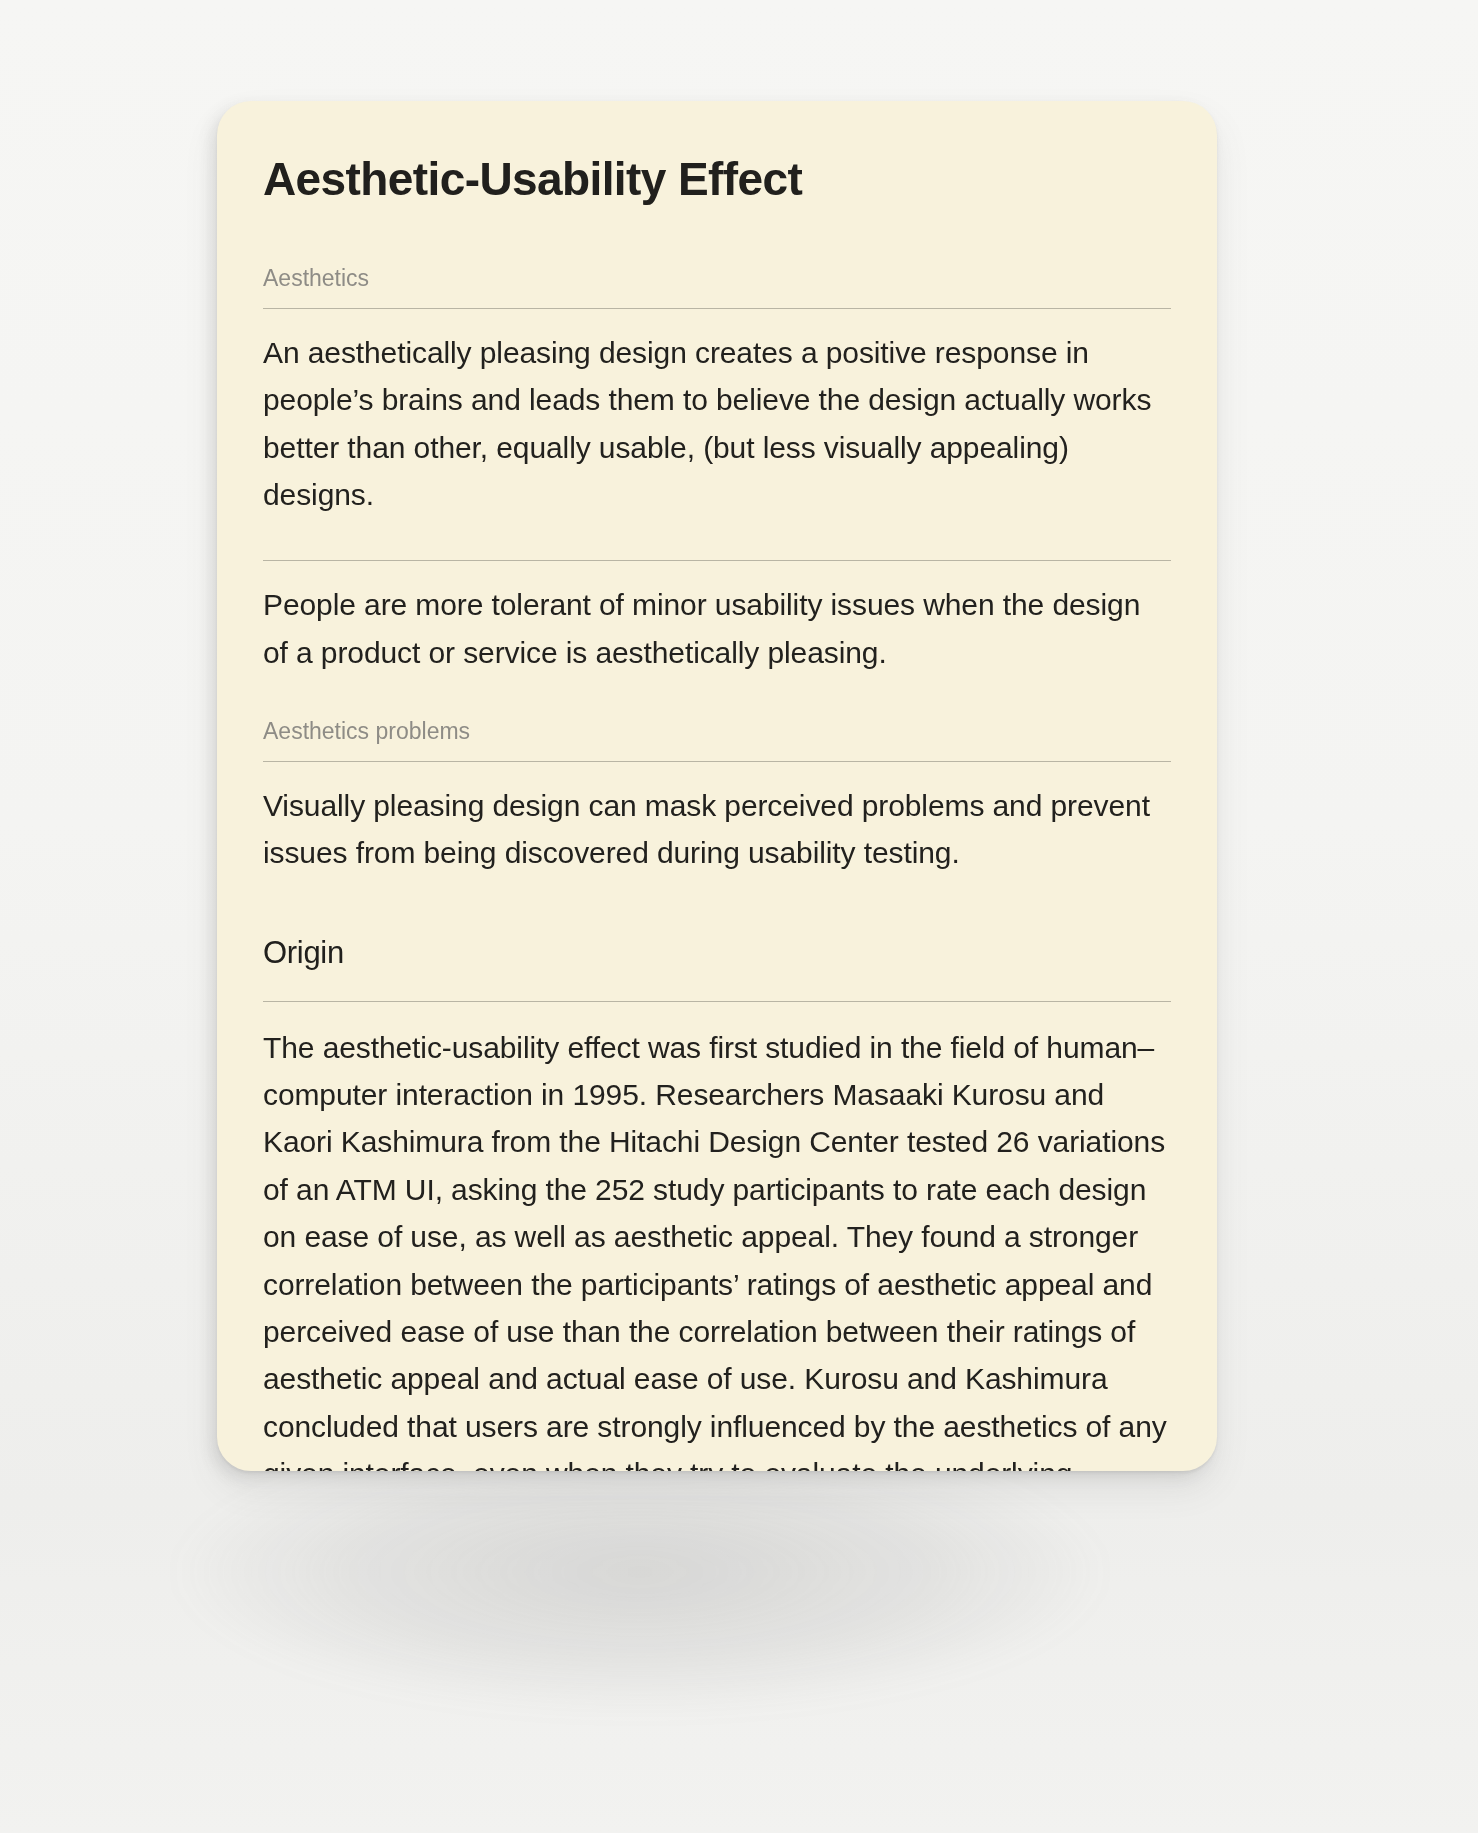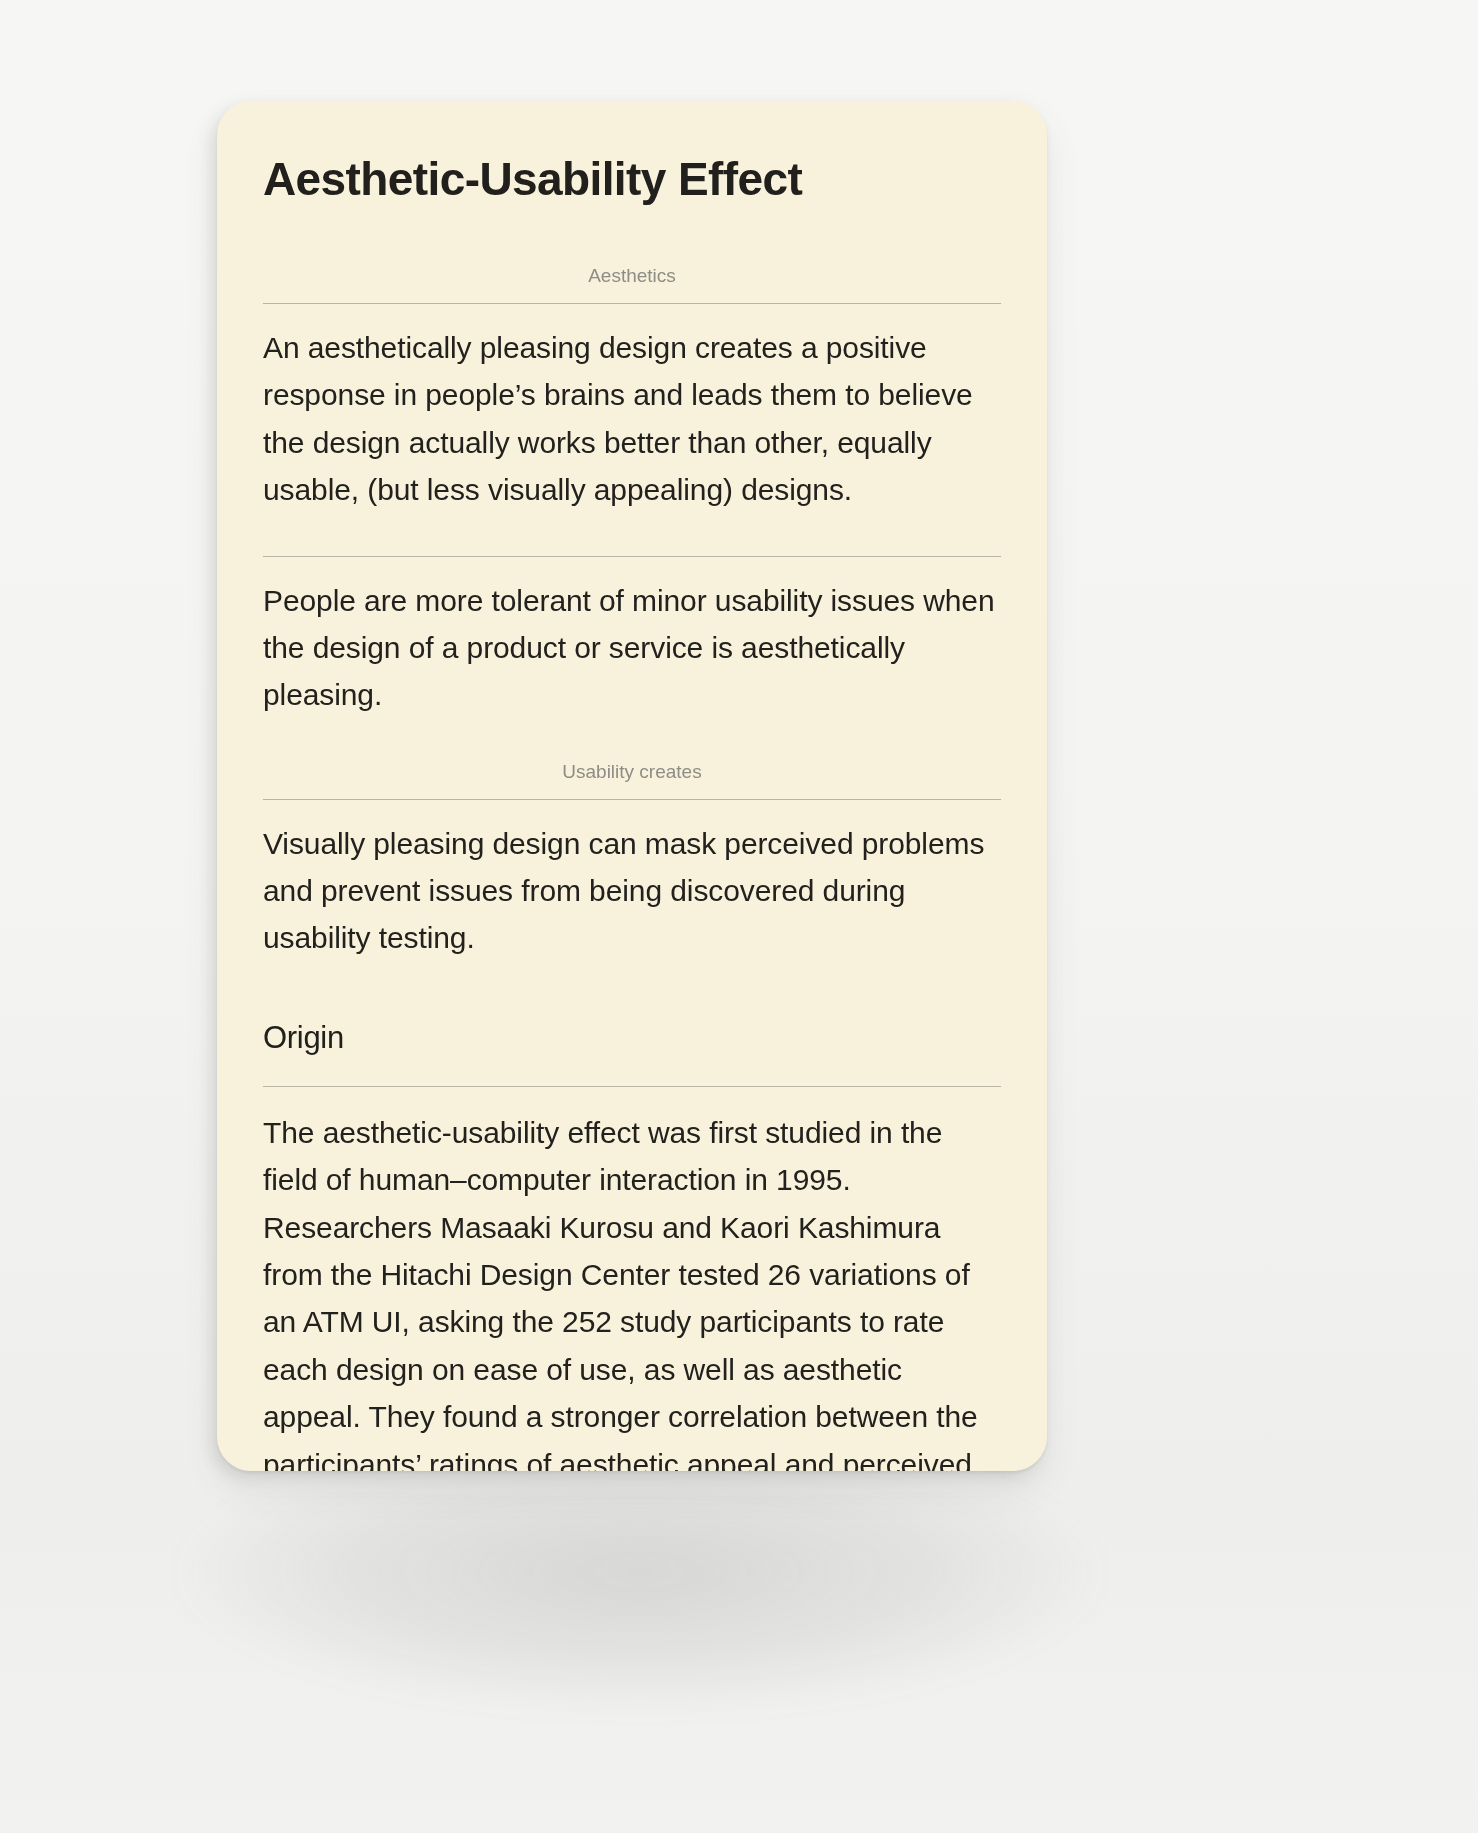--- a/index.html
+++ b/index.html
@@ -36,21 +36,21 @@
                  rgba(120,120,120,0.20) 0%,
                  rgba(120,120,120,0.10) 45%,
                  rgba(120,120,120,0.0) 72%);
     filter: blur(14px);
   }
 
   .card {
     position: absolute;
     left: 217px;
     top: 101px;
-    width: 830px;
+    width: 1000px;
     height: 1370px;
     background: #f8f2dc;
     border-radius: 34px;
     box-sizing: border-box;
     padding: 54px 46px 40px 46px;
     box-shadow:
       -6px 6px 14px rgba(90,90,90,0.13),
       0 18px 34px rgba(90,90,90,0.10),
       0 2px 3px rgba(90,90,90,0.10);
     overflow: hidden;
@@ -62,26 +62,25 @@
     color: #21201d;
     letter-spacing: -0.6px;
     margin: 0 0 62px 0;
     line-height: 1.05;
   }
 
   .section {
     margin-bottom: 34px;
   }
   .section-label {
-    font-size: 19px;
+    font-size: 23px;
     color: #8e8c86;
     line-height: 1.2;
     margin-bottom: 15px;
     font-weight: normal;
-    text-align: center;
   }
   .rule {
     height: 1px;
     background: #b9b5a4;
     width: 100%;
     margin-bottom: 20px;
   }
   .body-text {
     font-size: 30px;
     line-height: 1.58;
@@ -125,21 +124,21 @@
     <div class="rule"></div>
     <p class="body-text">An aesthetically pleasing design creates a positive response in people’s brains and leads them to believe the design actually works better than other, equally usable, (but less visually appealing) designs.</p>
   </div>
 
   <div class="section tolerance">
     <div class="rule"></div>
     <p class="body-text">People are more tolerant of minor usability issues when the design of a product or service is aesthetically pleasing.</p>
   </div>
 
   <div class="section usability">
-    <div class="section-label">Usability creates</div>
+    <div class="section-label">Aesthetics problems</div>
     <div class="rule"></div>
     <p class="body-text">Visually pleasing design can mask perceived problems and prevent issues from being discovered during usability testing.</p>
   </div>
 
   <div class="origin-block">
     <h2 class="origin-heading">Origin</h2>
     <div class="origin-rule"></div>
     <p class="body-text">The aesthetic-usability effect was first studied in the field of human–computer interaction in 1995. Researchers Masaaki Kurosu and Kaori Kashimura from the Hitachi Design Center tested 26 variations of an ATM UI, asking the 252 study participants to rate each design on ease of use, as well as aesthetic appeal. They found a stronger correlation between the participants’ ratings of aesthetic appeal and perceived ease of use than the correlation between their ratings of aesthetic appeal and actual ease of use. Kurosu and Kashimura concluded that users are strongly influenced by the aesthetics of any given interface, even when they try to evaluate the underlying functionality of the system.</p>
   </div>
 

